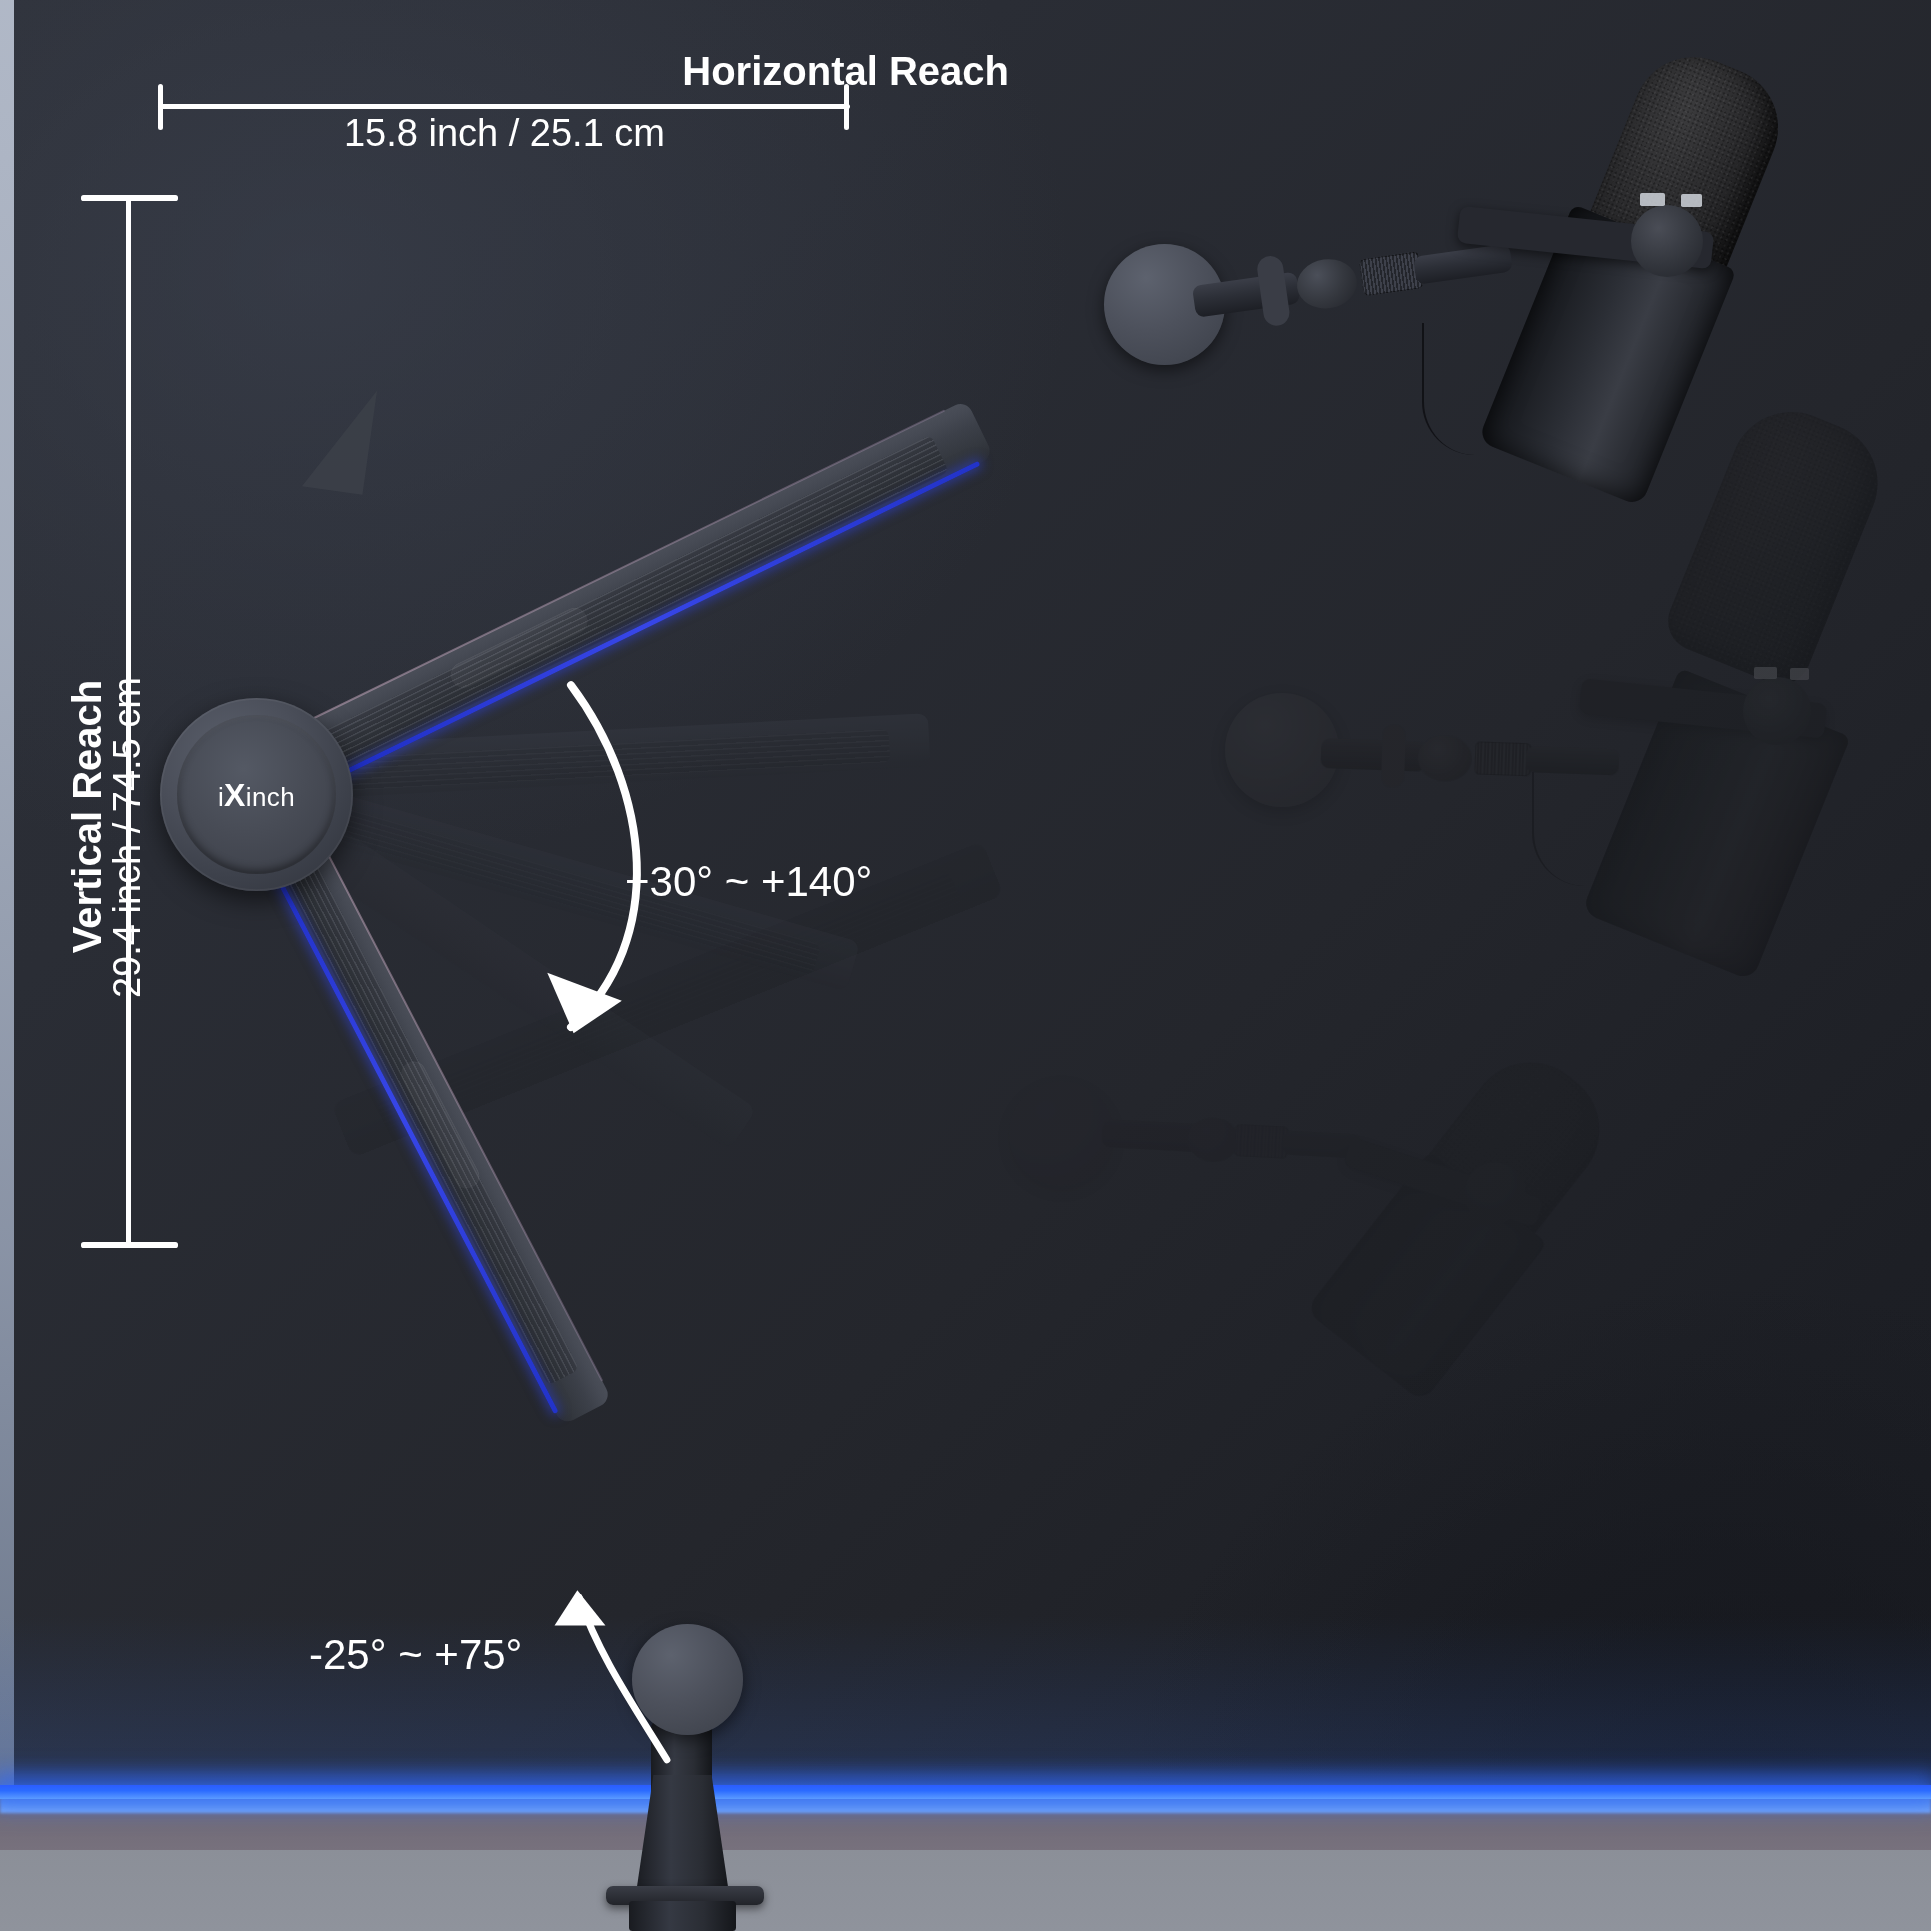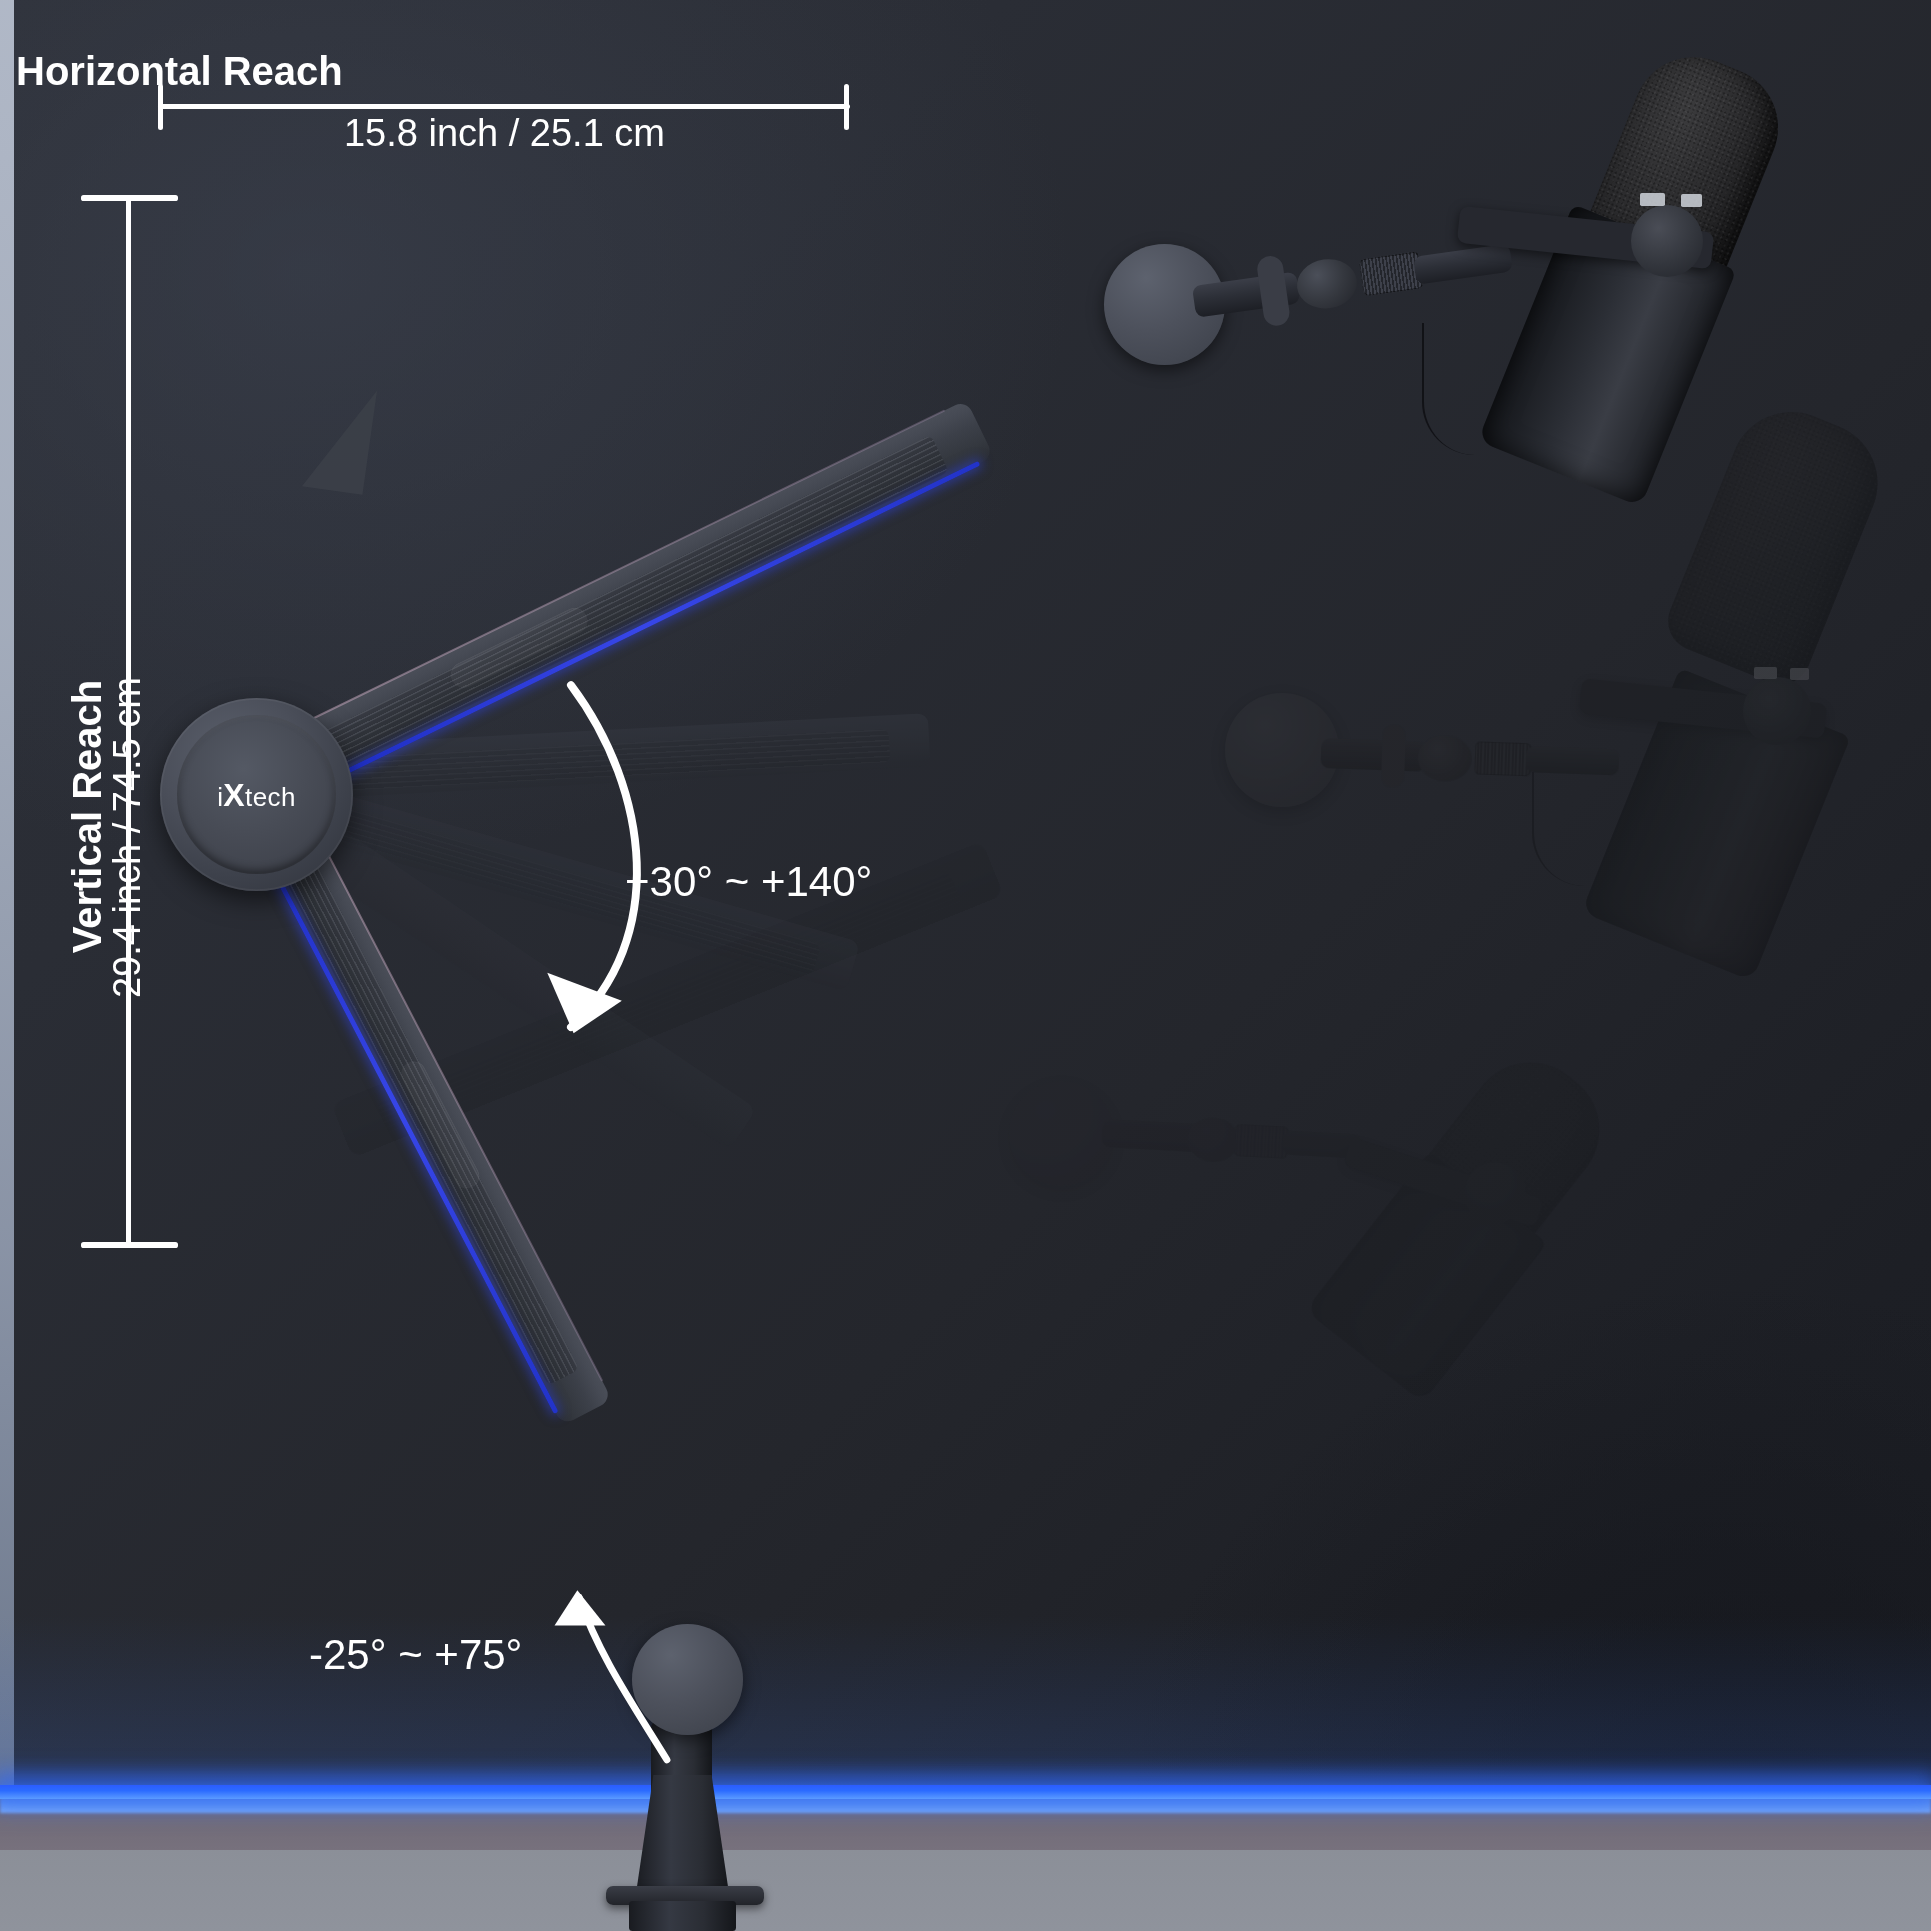--- a/index.html
+++ b/index.html
@@ -180,21 +180,21 @@
     <div class="pad" style="left:26%;top:22%;width:149px;height:26px;"></div>
     <div class="rgb"></div>
   </div>
 
   <div style="position:absolute;left:309px;top:386px;width:0;height:0;
               border-left:61px solid transparent;border-bottom:105px solid #3b3f48;transform:rotate(8deg);opacity:.95;"></div>
 
   <div class="hub" style="left:160px;top:698px;width:193px;height:193px;">
     <div class="ring"></div>
     <div class="logo">
-      <span>i</span><b>X</b><span>tech</span>
+      <span>i</span><b>X</b><span>inch</span>
     </div>
   </div>
 
   <div class="knuckle" style="left:1104px;top:244px;width:121px;height:121px;"></div>
 
   <div class="hw" style="left:1194px;top:274px;width:316px;height:54px;transform:rotate(-8deg);">
     <div class="tube" style="left:0;top:12.3px;width:105px;height:32px;"></div>
     <div class="wing" style="left:67px;top:-7px;width:26px;height:70px;border-radius:13px;"></div>
     <div class="ball" style="left:104px;top:3.5px;width:60px;height:49px;"></div>
     <div class="knob" style="left:169px;top:8.8px;width:60px;height:37px;"></div>
@@ -215,21 +215,21 @@
   <div class="post" style="left:634px;top:1775px;width:97px;height:132px;
               clip-path:polygon(20% 0%,80% 0%,100% 100%,0% 100%);"></div>
   <div class="knuckle" style="left:632px;top:1624px;width:111px;height:111px;"></div>
   <div class="clampplate" style="left:606px;top:1886px;width:158px;height:19.3px;"></div>
   <div class="post" style="left:629px;top:1901px;width:107px;height:30px;border-radius:3.5px;"></div>
 
   <div>
     <div class="guide" style="left:158px;top:104px;width:692px;height:5.3px;border-radius:2.6px;"></div>
     <div class="cap" style="left:158px;top:84px;width:5.3px;height:46px;"></div>
     <div class="cap" style="left:844px;top:84px;width:5.3px;height:46px;"></div>
-    <div class="mlabel bold" style="left:16px;top:49px;width:1009px;text-align:left;font-size:40px;">Horizontal Reach</div>
+    <div class="mlabel bold" style="left:0;top:49px;width:1009px;text-align:right;font-size:40px;">Horizontal Reach</div>
     <div class="mlabel" style="left:0;top:112px;width:1009px;text-align:center;font-size:38px;">15.8 inch / 25.1 cm</div>
   </div>
 
   <div>
     <div class="guide" style="left:126px;top:195px;width:5.3px;height:1053px;border-radius:2.6px;"></div>
     <div class="cap" style="left:81px;top:195px;width:97px;height:6.1px;"></div>
     <div class="cap" style="left:81px;top:1242px;width:97px;height:6.1px;"></div>
     <div class="mlabel bold" style="left:-176px;top:794px;width:527px;text-align:center;font-size:40px;
                 transform:rotate(-90deg);transform-origin:50% 50%;">Vertical Reach</div>
     <div class="mlabel" style="left:-136px;top:816px;width:527px;text-align:center;font-size:38px;

